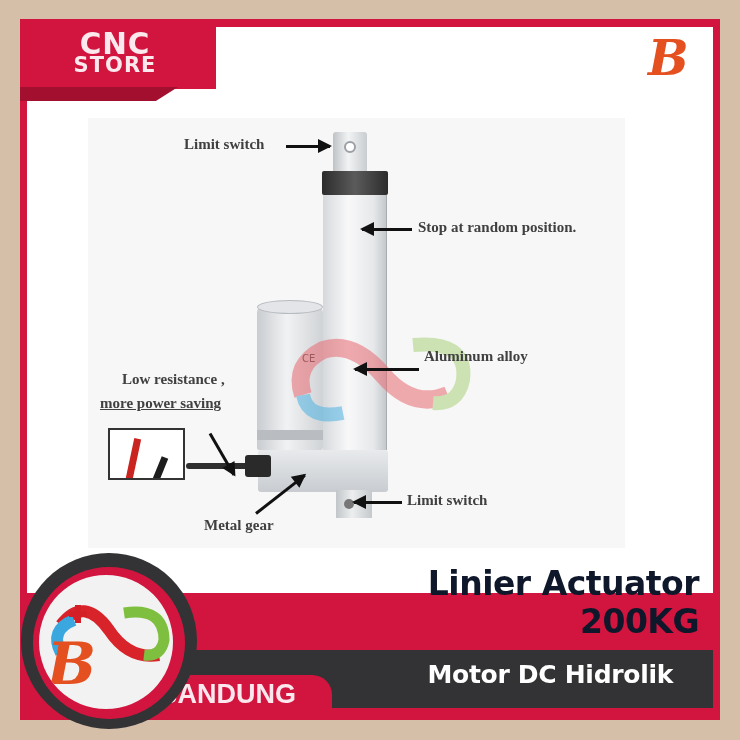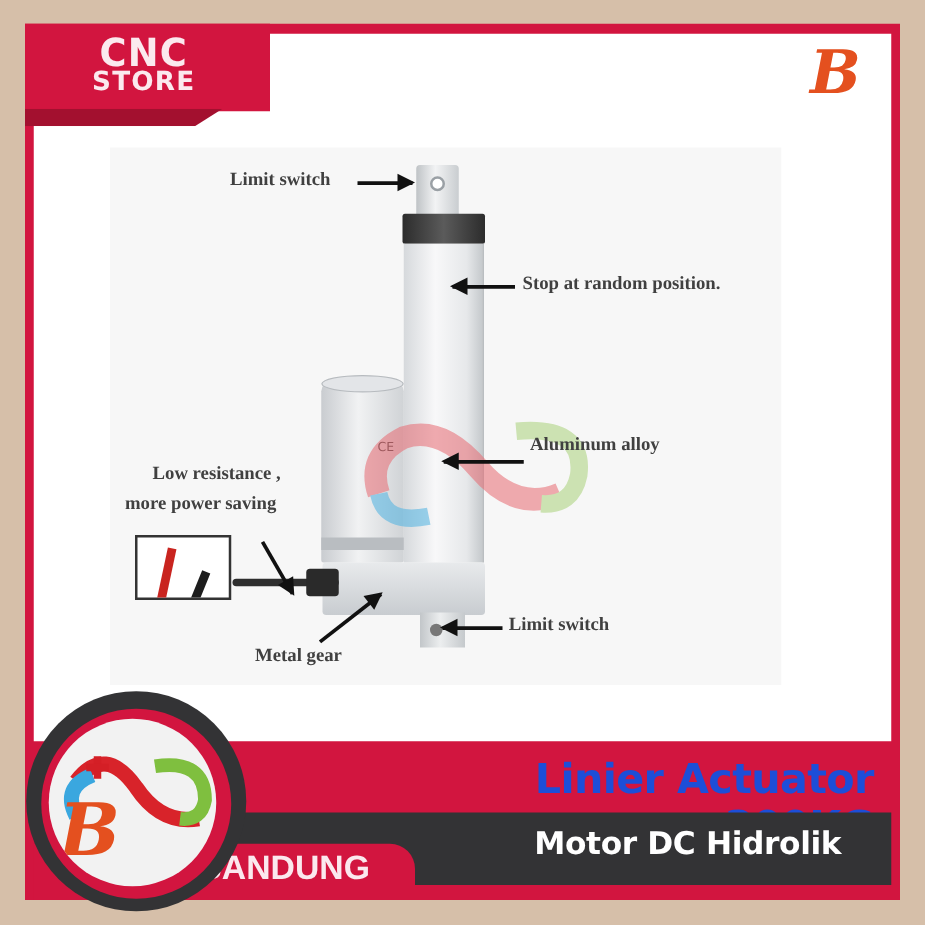--- a/index.html
+++ b/index.html
@@ -37,21 +37,21 @@
   .bottom-hole { position: absolute; left: 344px; top: 499px; width: 10px; height: 10px; border-radius: 50%; background: #777; }
   .cable { position: absolute; left: 186px; top: 463px; width: 85px; height: 6px; background: #2e2e2e; border-radius: 3px; }
   .plug { position: absolute; left: 245px; top: 455px; width: 26px; height: 22px; background: #2a2a2a; border-radius: 3px; }
   .wire-box { position: absolute; left: 108px; top: 428px; width: 77px; height: 52px; background: #fff; border: 2px solid #333; overflow: hidden; }
   .wire-red { position: absolute; left: 18px; top: 8px; width: 7px; height: 60px; background: #c9241f; transform: rotate(12deg); }
   .wire-black { position: absolute; left: 44px; top: 26px; width: 7px; height: 40px; background: #1d1d1d; transform: rotate(22deg); }
 
   .wm { position: absolute; left: 283px; top: 325px; width: 200px; height: 100px; opacity: 0.55; }
 
   .bottom { position: absolute; left: 27px; top: 555px; width: 686px; height: 160px; }
-  .title { position: absolute; right: 14px; top: 10px; text-align: right; color: #1d4ed8; font-family: "DejaVu Sans", sans-serif; font-weight: bold; font-size: 33px; line-height: 38px; letter-spacing: -0.5px; margin-top: 39px; }
+  .title { position: absolute; right: 14px; top: 10px; text-align: right; color: #0f172a; font-family: "DejaVu Sans", sans-serif; font-weight: bold; font-size: 33px; line-height: 38px; letter-spacing: -0.5px; }
   .dark-bar { position: absolute; left: 150px; top: 95px; width: 536px; height: 58px; background: #333335; }
   .subtitle { position: absolute; right: 40px; top: 105px; color: #ffffff; font-family: "DejaVu Sans", sans-serif; font-weight: bold; font-size: 25px; letter-spacing: -0.3px; }
   .bandung-tab { position: absolute; left: 0px; top: 120px; width: 305px; height: 45px; background: #d2153f; border-radius: 0 20px 0 0; }
   .bandung { position: absolute; left: 131px; top: 124px; color: #fbe8ee; font-family: "Liberation Sans", sans-serif; font-weight: bold; font-size: 27px; }
   .ring-dark { position: absolute; left: -6px; top: -2px; width: 176px; height: 176px; border-radius: 50%; background: #333335; }
   .ring-red { position: absolute; left: 6px; top: 12px; width: 152px; height: 152px; border-radius: 50%; background: #d2153f; }
   .circle-logo { position: absolute; left: 12px; top: 20px; width: 134px; height: 134px; border-radius: 50%; background: #f2f2f2; overflow: hidden; }
   .circle-b { position: absolute; left: 8px; top: 55px; font-family: "DejaVu Serif", serif; font-style: italic; font-weight: bold; font-size: 58px; color: #e4501f; }
   .circle-cross { position: absolute; left: 30px; top: 30px; width: 18px; height: 18px; }
   .circle-cross::before, .circle-cross::after { content: ""; position: absolute; background: #d41f26; }
@@ -103,21 +103,21 @@
 <div class="label" style="left:184px;top:136px;">Limit switch</div>
 <div class="arrow right" style="left:286px;top:145px;width:44px;"></div>
 
 <div class="label" style="left:418px;top:219px;">Stop at random position.</div>
 <div class="arrow left" style="left:362px;top:228px;width:50px;"></div>
 
 <div class="label" style="left:424px;top:348px;text-align:center;">Aluminum alloy</div>
 <div class="arrow left" style="left:355px;top:368px;width:64px;"></div>
 
 <div class="label" style="left:122px;top:371px;">Low resistance ,</div>
-<div class="label" style="left:100px;top:395px;">more power saving</div>
+<div class="label" style="left:100px;top:395px;text-decoration:underline;">more power saving</div>
 <div class="arrow right" style="left:210px;top:432px;width:48px;transform:rotate(60deg);transform-origin:left center;"></div>
 
 <div class="label" style="left:407px;top:492px;">Limit switch</div>
 <div class="arrow left" style="left:354px;top:501px;width:48px;"></div>
 
 <div class="label" style="left:204px;top:517px;">Metal gear</div>
 <div class="arrow right" style="left:256px;top:512px;width:62px;transform:rotate(-38deg);transform-origin:left center;"></div>
 
 <div class="bottom">
   <div class="title">

